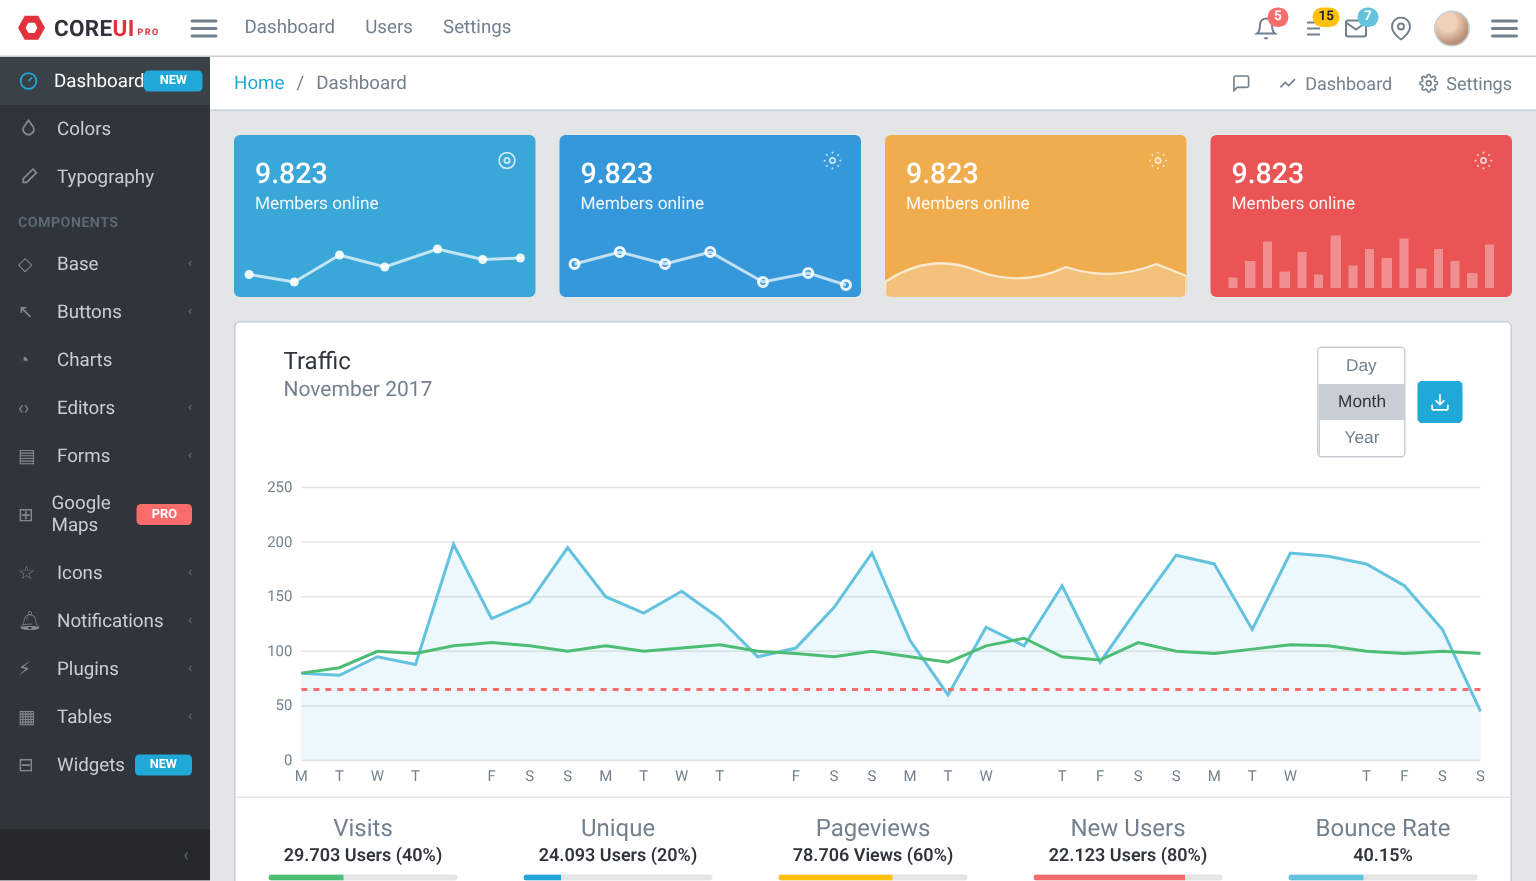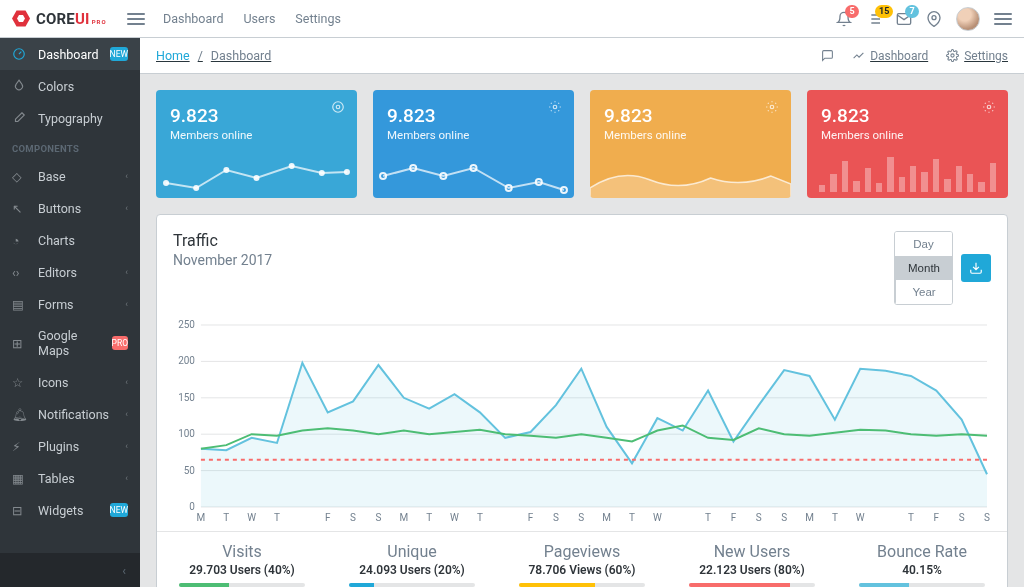--- a/index.html
+++ b/index.html
@@ -24,28 +24,28 @@
 .badge-red{ background:#f86c6b;} .badge-yellow{ background:#ffc107; color:#23282c;} .badge-blue{ background:#63c2de;}
 .avatar { width:24px; height:24px; border-radius:50%; background: radial-gradient(circle at 35% 30%, #f0d0b8 30%, #b89076 70%); border:1px solid #c8ced3; cursor:pointer; }
 
 
 .sidebar { position:absolute; left:0; top:38px; bottom:0; width:140px; background:#2f353a; color:#fff; overflow:hidden; font-size:12.5px;}
 .sidebar .item { display:flex; align-items:center; padding:8px 12px; cursor:pointer; color:#c8ced3; position:relative; min-height:32px;}
 .sidebar .item.active { background:#3a4248; color:#fff; }
 .sidebar .item .sicon{ width:16px; margin-right:10px; opacity:0.55; display:flex;}
 .sidebar .item.active .sicon{ color:#20a8d8; opacity:1;}
 .sidebar .section-title{ padding:9px 12px 6px; font-size:9.5px; font-weight:700; color:#5c6873; text-transform:uppercase; letter-spacing:0.3px;}
-.sidebar .tag { margin-left:auto; font-size:8.5px; font-weight:400; padding:2px 0; border-radius:3px; }
+.sidebar .tag { margin-left:auto; font-size:8.5px; font-weight:700; padding:2px 10px; border-radius:3px; }
 .sidebar .tag.new{ background:#20a8d8; color:#fff;} .sidebar .tag.pro{ background:#f86c6b; color:#fff;}
 .sidebar .chev{ margin-left:auto; opacity:0.4; font-size:9px;}
 .sidebar .minimizer{ position:absolute; bottom:0; width:100%; height:34px; background:#24282c; display:flex; align-items:center; justify-content:flex-end; padding-right:14px; color:#5c6873; cursor:pointer;}
 
 
 .main { position:absolute; left:140px; top:38px; right:0; bottom:0; overflow:auto; }
-.breadcrumb-bar{ height:36px; background:#fff; border-bottom:1px solid #c8ced3; display:flex; align-items:center; padding:0 16px; font-size:12.5px;text-decoration:underline;}
+.breadcrumb-bar{ height:36px; background:#fff; border-bottom:1px solid #c8ced3; display:flex; align-items:center; padding:0 16px; font-size:12.5px;}
 .breadcrumb-bar a{ color:#20a8d8; text-decoration:none;}
 .breadcrumb-bar .sep{ margin:0 8px; color:#73818f;}
 .breadcrumb-bar .cur{ color:#73818f;}
 .bc-right{ margin-left:auto; display:flex; gap:18px; align-items:center;}
 .bc-right a{ color:#73818f; display:flex; align-items:center; gap:5px; font-size:12px;}
 .bc-right svg{width:13px; height:13px;}
 
 .content{ padding:16px; }
 
 
@@ -55,21 +55,21 @@
 .widget .lbl{ font-size:11.5px; opacity:0.92; margin-top:1px;}
 .widget .menu{ position:absolute; top:10px; right:12px; opacity:0.75; cursor:pointer;}
 .widget .menu svg{width:14px;height:14px;}
 .w1{ background:#39a7d7;} .w2{ background:#3498db;} .w3{ background:#f0ad4e;} .w4{ background:#ea5455;}
 .widget svg.spark{ position:absolute; left:0; right:0; bottom:-2px; width:100%; height:52px;}
 .widget.w4 .bars{ position:absolute; bottom:0; left:0; right:0; height:50px; display:flex; align-items:flex-end; gap:5px; padding:0 12px 6px;}
 .widget.w4 .bars span{ flex:1; background:rgba(255,255,255,0.35);}
 
 
 .card{ background:#fff; border:1px solid #c8ced3; border-radius:4px;}
-.traffic-head{ display:flex; align-items:flex-start; padding:16px 16px 4px;}
+.traffic-head{ display:flex; align-items:flex-start; padding:16px 32px 4px;}
 .traffic-head .ttl{ font-size:16px; color:#2f353a;}
 .traffic-head .sub{ font-size:14px; color:#73818f; margin-top:2px;}
 .period-group{ margin-left:auto; display:flex; align-items:center; gap:8px;}
 .btn-group{ display:flex; border:1px solid #c8ced3; border-radius:3px; overflow:hidden;flex-direction:column;}
 .btn-group button{ border:none; background:#fff; padding:6px 12px; font-size:11.5px; color:#73818f; cursor:pointer;}
 .btn-group button.active{ background:#c8ced3; color:#2f353a;text-align:right;}
 .btn-group button + button{ border-left:1px solid #c8ced3;}
 .dl-btn{ width:30px; height:28px; background:#20a8d8; border:none; border-radius:3px; color:#fff; cursor:pointer; display:flex; align-items:center; justify-content:center;}
 .dl-btn svg{width:14px;height:14px;}
 

